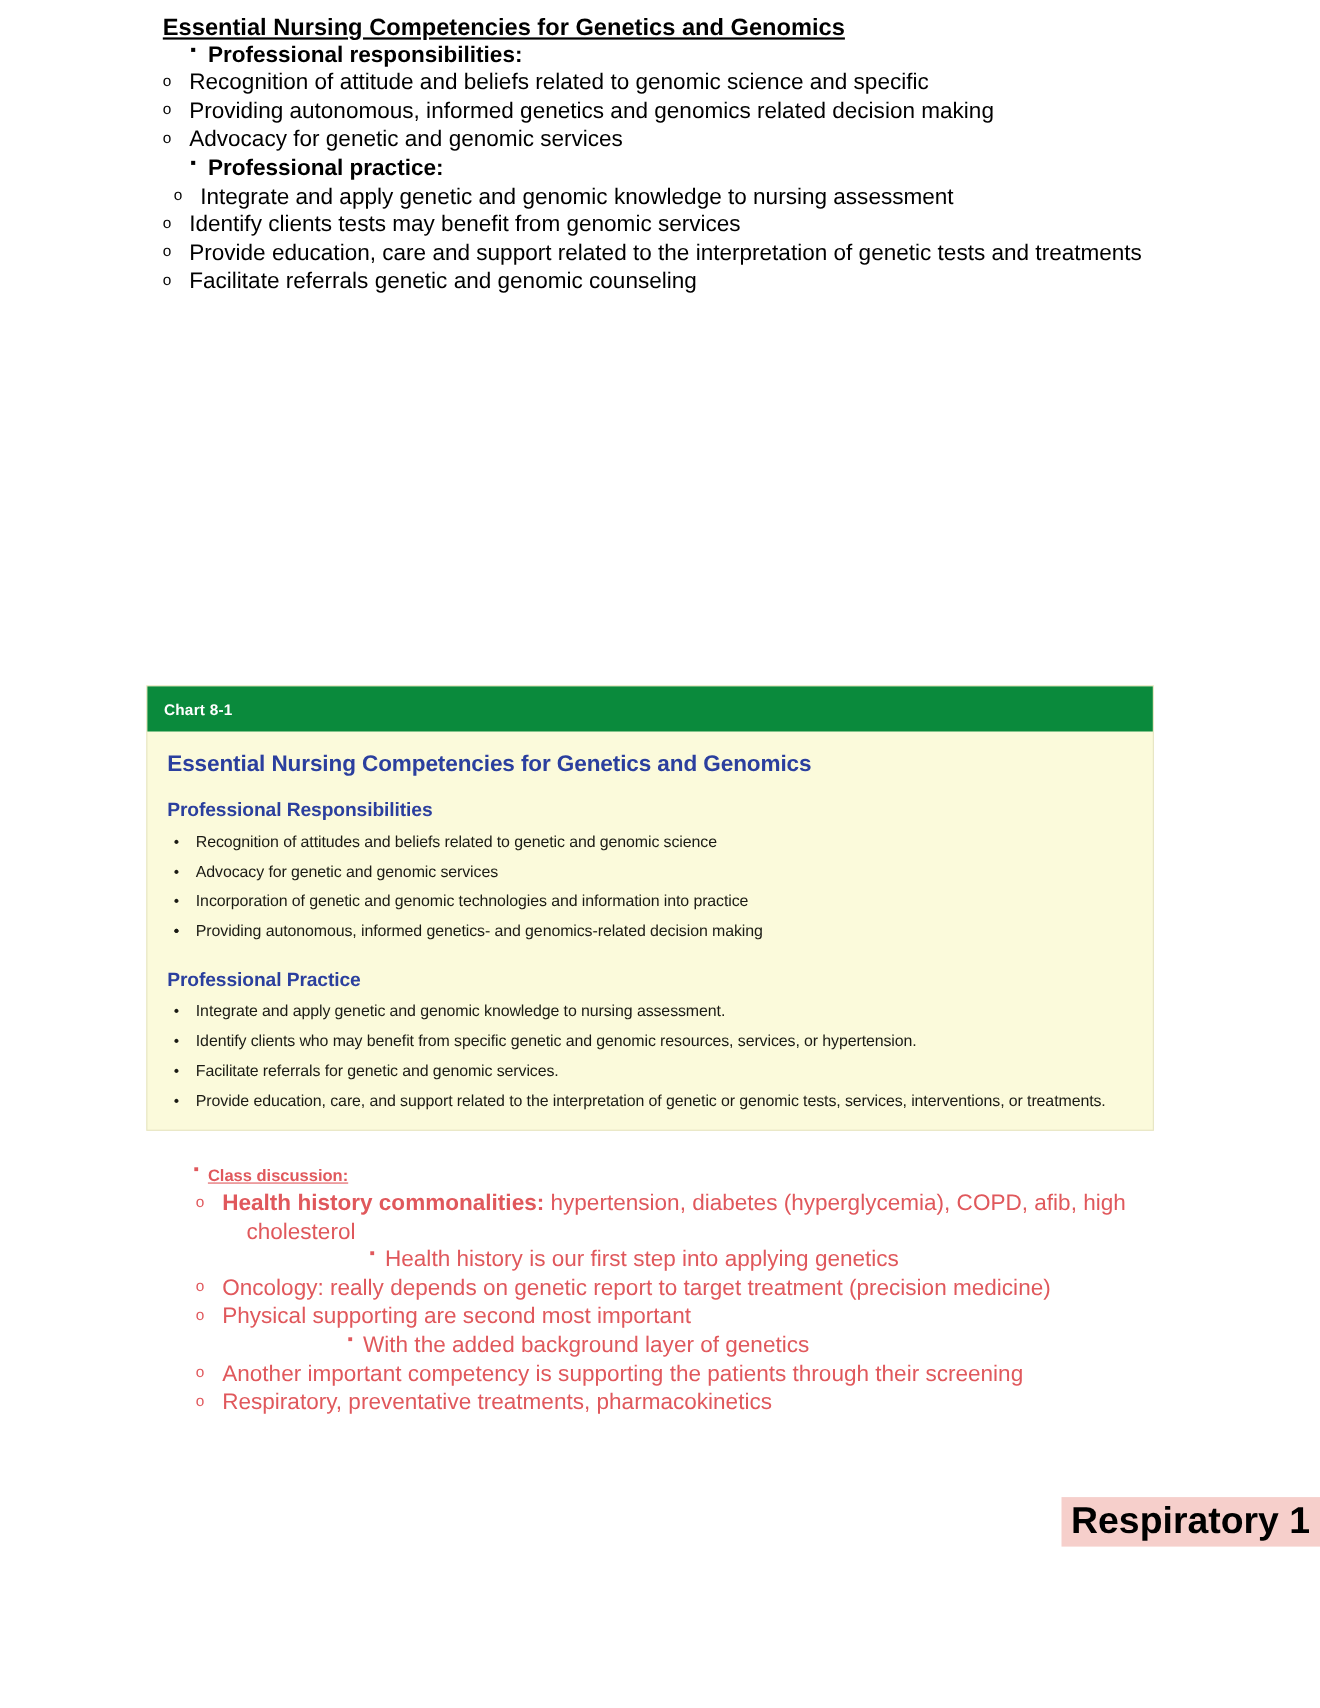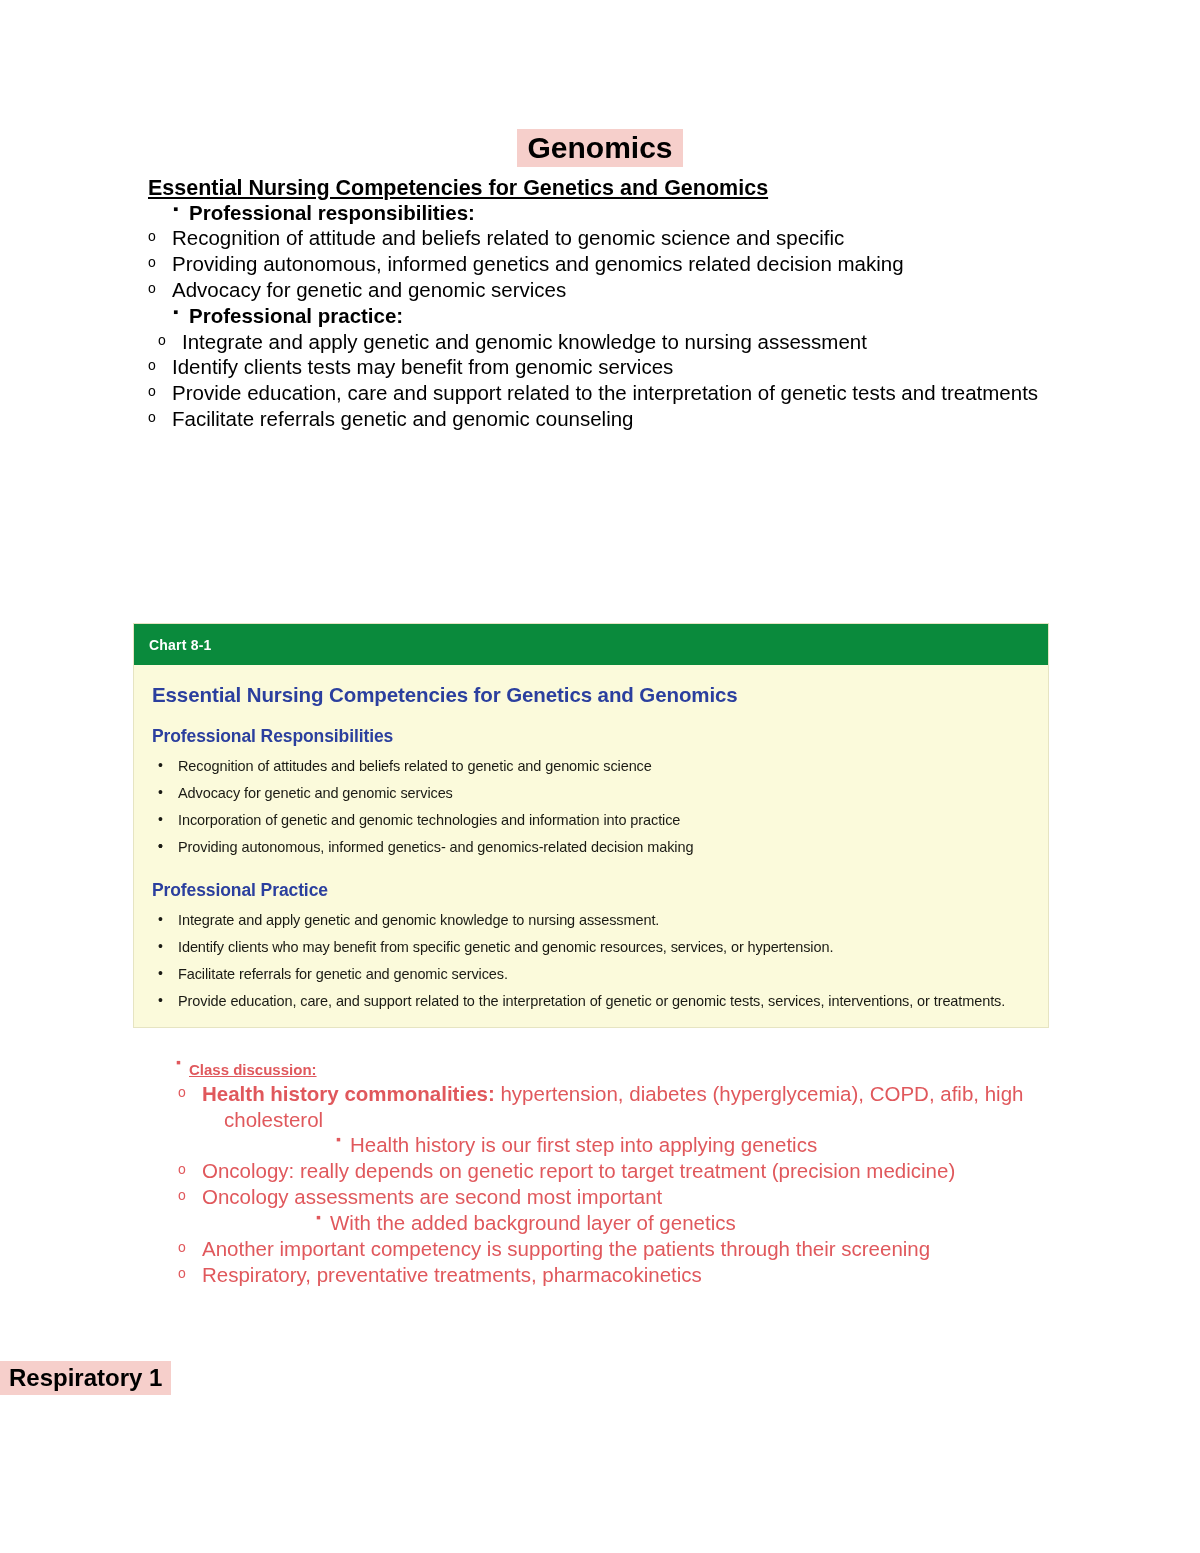--- a/index.html
+++ b/index.html
@@ -201,38 +201,35 @@
   .red-o { margin-left: 80px; }
   .red-sub { margin-left: 72px; }
   .b { font-weight: bold; text-align: center; }
 
   
   .bottom-title {
     position: absolute;
     left: 0;
     top: 1366px;
     width: 1200px;
-    text-align: left;
-    font-size: 24px;
+    text-align: right;
+    font-size: 34px;
     font-weight: bold;
     line-height: 1.0;
   }
   .bottom-title span.hl {
     background: #f6cfcb;
     padding: 3px 9px 4px 9px;
   }
 </style>
 </head>
 <body>
 
 <div class="page">
 
-  <div class="doc-title">
-    <span class="hl">Genomics</span>
-  </div>
 
   <div class="blk-top">
     <div class="section-heading">Essential Nursing Competencies for Genetics and Genomics</div>
 
     <ul class="lvl1 ind-resp" style="margin-left:25px;">
       <li>
         <span class="marker">▪</span>
         <span>Professional responsibilities:</span>
       </li>
     </ul>
@@ -350,21 +347,21 @@
       </li>
     </ul>
 
     <ul class="lvl2 red-o">
       <li style="padding-left:26px;">
         <span class="marker" style="left:2px;">o</span>
         <span class="wrap-ind">Oncology: really depends on genetic report to target treatment (precision medicine)</span>
       </li>
       <li style="padding-left:26px;">
         <span class="marker" style="left:2px;">o</span>
-        <span class="wrap-ind">Oncology assessments are second most important</span>
+        <span class="wrap-ind">Physical supporting are second most important</span>
       </li>
     </ul>
     <ul class="lvl3 red-sub" style="margin-left:140px;">
       <li>
         <span class="marker">▪</span>
         <span>With the added background layer of genetics</span>
       </li>
     </ul>
 
     <ul class="lvl2 red-o">

